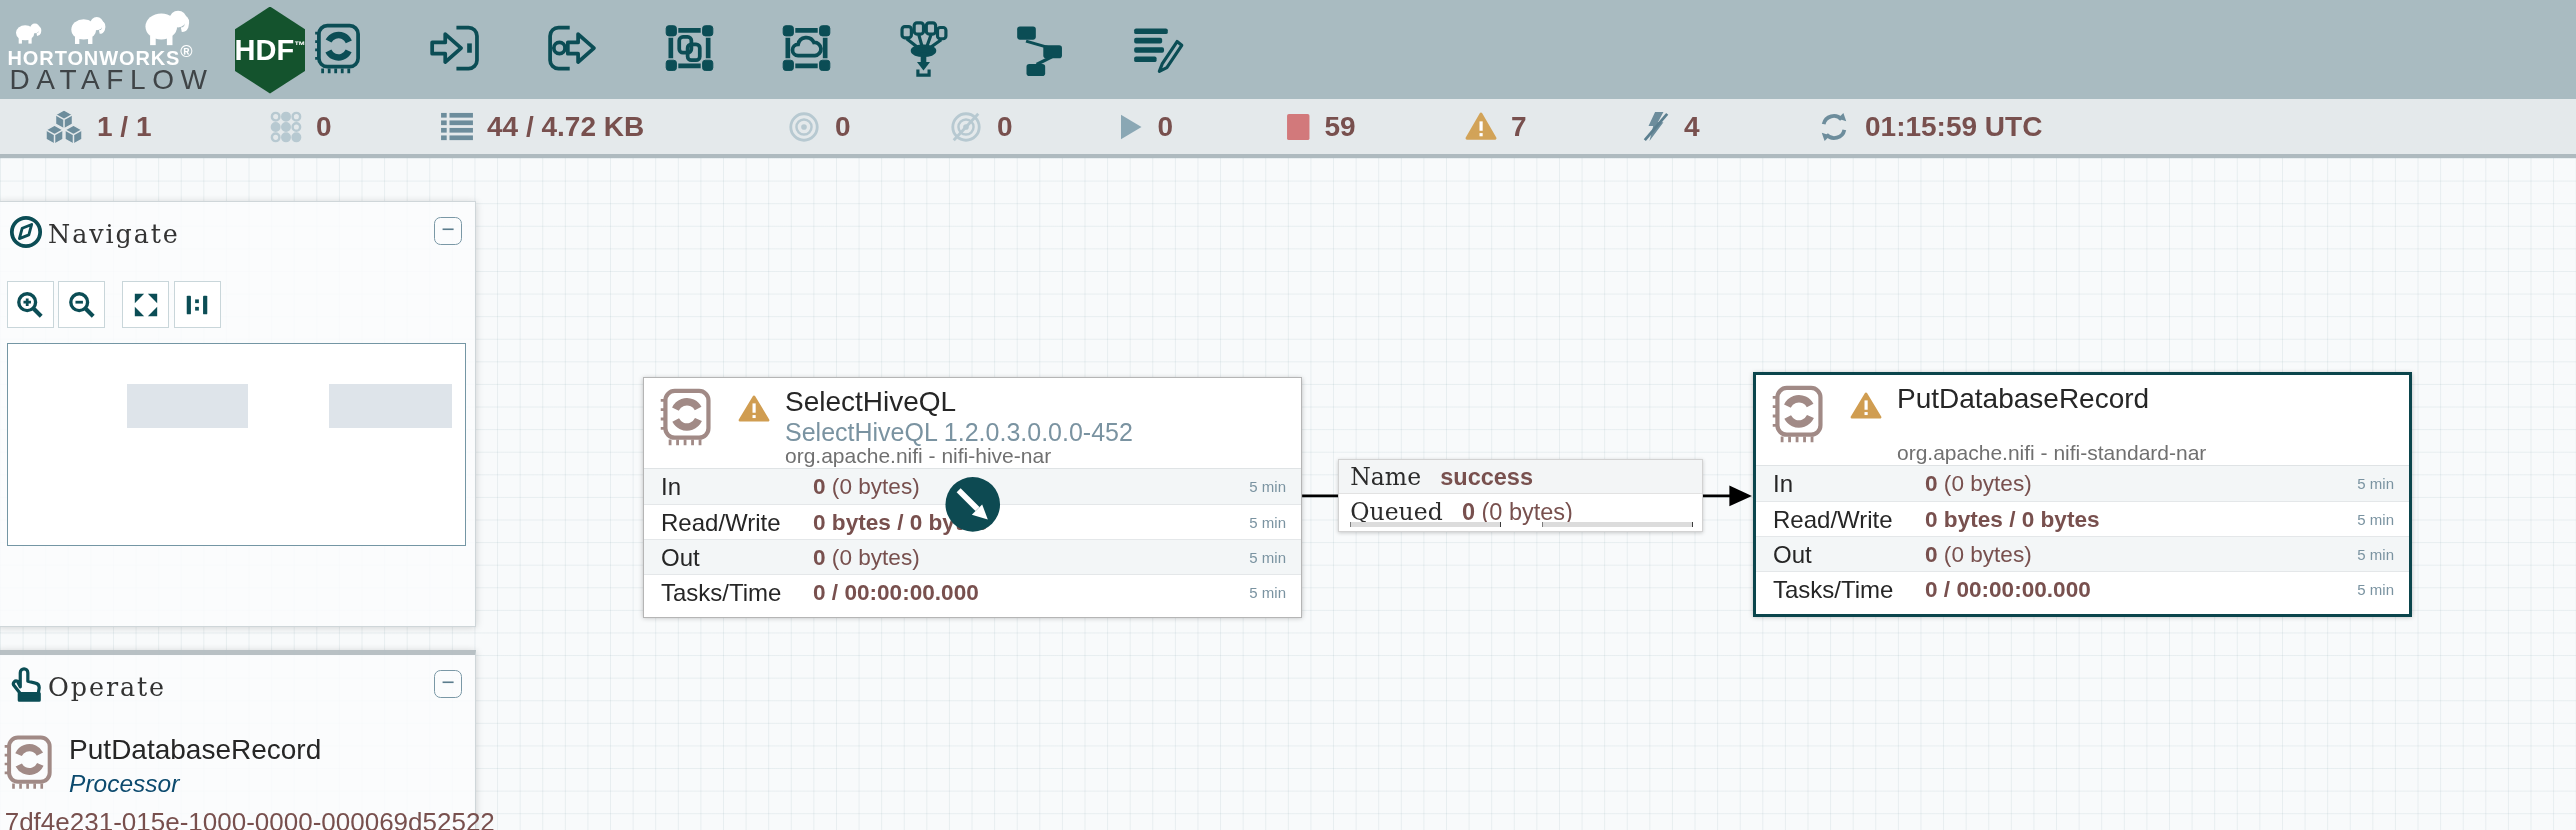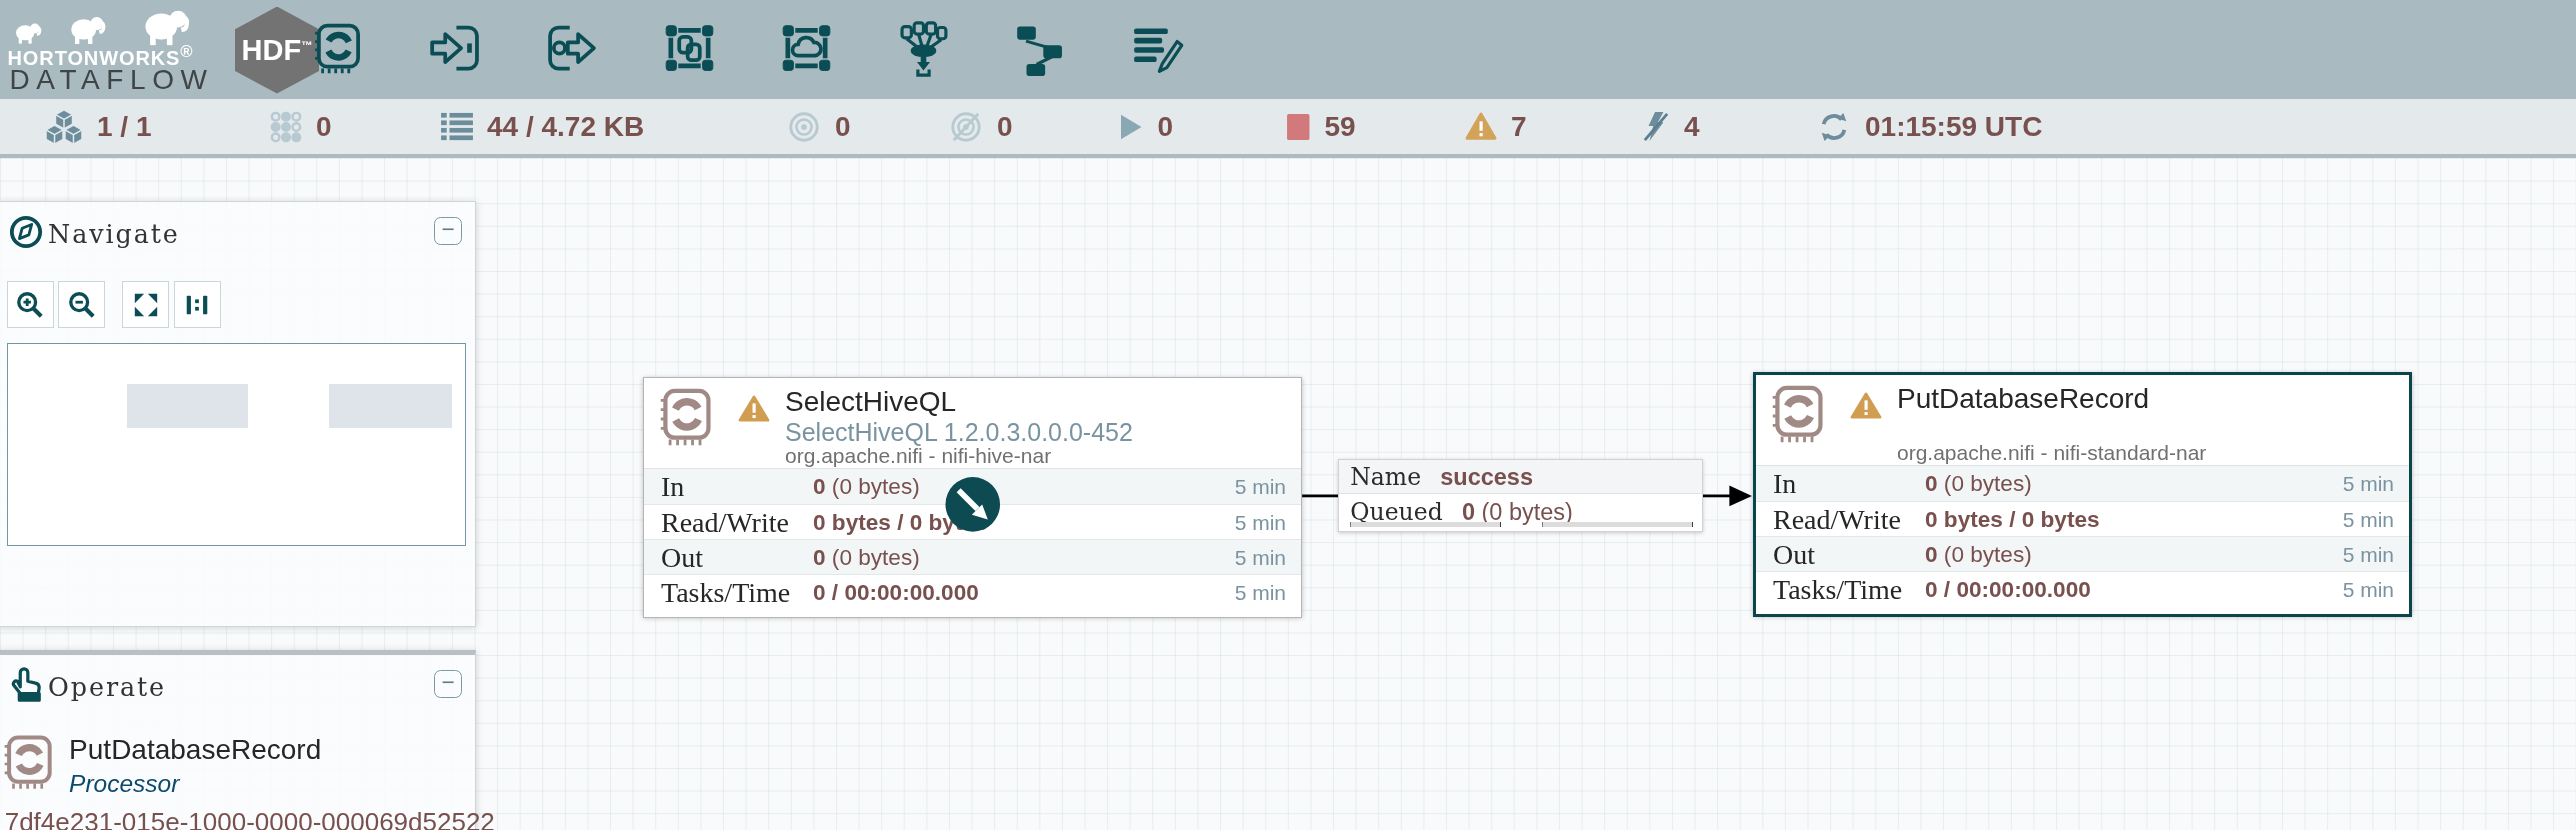--- a/index.html
+++ b/index.html
@@ -9,22 +9,22 @@
 
   
   .toolbar { position:absolute; left:0; top:0; width:2576px; height:99px;
     background:#a9bbc1; }
   .brand { position:absolute; left:7.5px; top:1.9px; width:217px; height:94px; }
   .brand-elephants { position:absolute; left:1.9px; top:3.8px; }
   .brand-company { position:absolute; left:0px; top:40px; color:#ffffff;
     font-size:20px; font-weight:bold; letter-spacing:0.9px; white-space:nowrap; }
   .brand-product { position:absolute; left:1.9px; top:62px; color:#3f4447;
     font-size:28px; letter-spacing:6.6px; white-space:nowrap; }
-  .hdf-badge { position:absolute; left:235px; top:6.6px; width:84px; height:87px;
-    background:#737373; display:flex; align-items:center; justify-content:center;
+  .hdf-badge { position:absolute; left:235px; top:6.6px; width:70px; height:87px;
+    background:#14532d; display:flex; align-items:center; justify-content:center;
     clip-path:polygon(50% 0, 100% 26%, 100% 74%, 50% 100%, 0 74%, 0 26%); }
   .hdf-badge span { color:#fff; font-weight:bold; font-size:29px; }
   .hdf-badge sup { font-size:11.3px; color:#fff; }
   .tools { position:absolute; left:311px; top:21px; display:flex; gap:62px; }
   .tool { width:55px; height:56px; display:flex; align-items:center;
     justify-content:center; cursor:grab; }
 
   
   .statusbar { position:absolute; left:0; top:99px; width:2576px; height:59px;
     background:#e4e9eb; border-bottom:4.7px solid #aebabf; }
@@ -74,25 +74,25 @@
   .proc-header { position:relative; height:90px; }
   .proc-icon { position:absolute; left:13px; top:9.4px; }
   .proc-warning { position:absolute; left:94px; top:17px; }
   .proc-title { position:absolute; left:141px; top:7.5px; font-size:28px; color:#262626; }
   .proc-version { position:absolute; left:141px; top:40px; font-size:25px; color:#7a93a1; }
   .proc-bundle { position:absolute; left:141px; top:66px; font-size:21px; color:#707070; }
   .proc-stats { border-top:0.9px solid #dfe3e5; }
   .stat-row { position:relative; height:35px; line-height:35px; }
   .stat-row:nth-child(odd) { background:#f3f6f7; }
   .stat-row + .stat-row { border-top:0.9px solid #e4e7e9; }
-  .stat-row .lbl { position:absolute; left:17px; font-family:Liberation Serif, serif;
-    font-size:28px; color:#262626; }
+  .stat-row .lbl { position:absolute; left:17px; font-family:Liberation Sans, sans-serif;
+    font-size:24px; color:#262626; }
   .stat-row .vals { position:absolute; left:169px; font-size:22.6px; color:#78504e; }
   .stat-row .vals b { font-weight:bold; }
-  .stat-row .win { position:absolute; right:15px; font-size:21px; color:#7a93a1; }
+  .stat-row .win { position:absolute; right:15px; font-size:15px; color:#7a93a1; }
   .proc-footer { height:7.5px; }
 
   
   .conn-label { position:absolute; left:1338px; top:459px; width:365px; height:73px;
     background:#fff; border:0.9px solid #d2d2d2; box-shadow:0 0.9px 3.8px rgba(0,0,0,0.2);
     cursor:pointer; }
   .conn-row1 { height:34px; line-height:34px; background:#f3f5f6;
     border-bottom:0.9px solid #e2e2e2; }
   .conn-row2 { height:28px; line-height:36px; }
   .conn-label .k { font-family:"DejaVu Serif", serif; font-size:23.5px; color:#2b2b2b;

